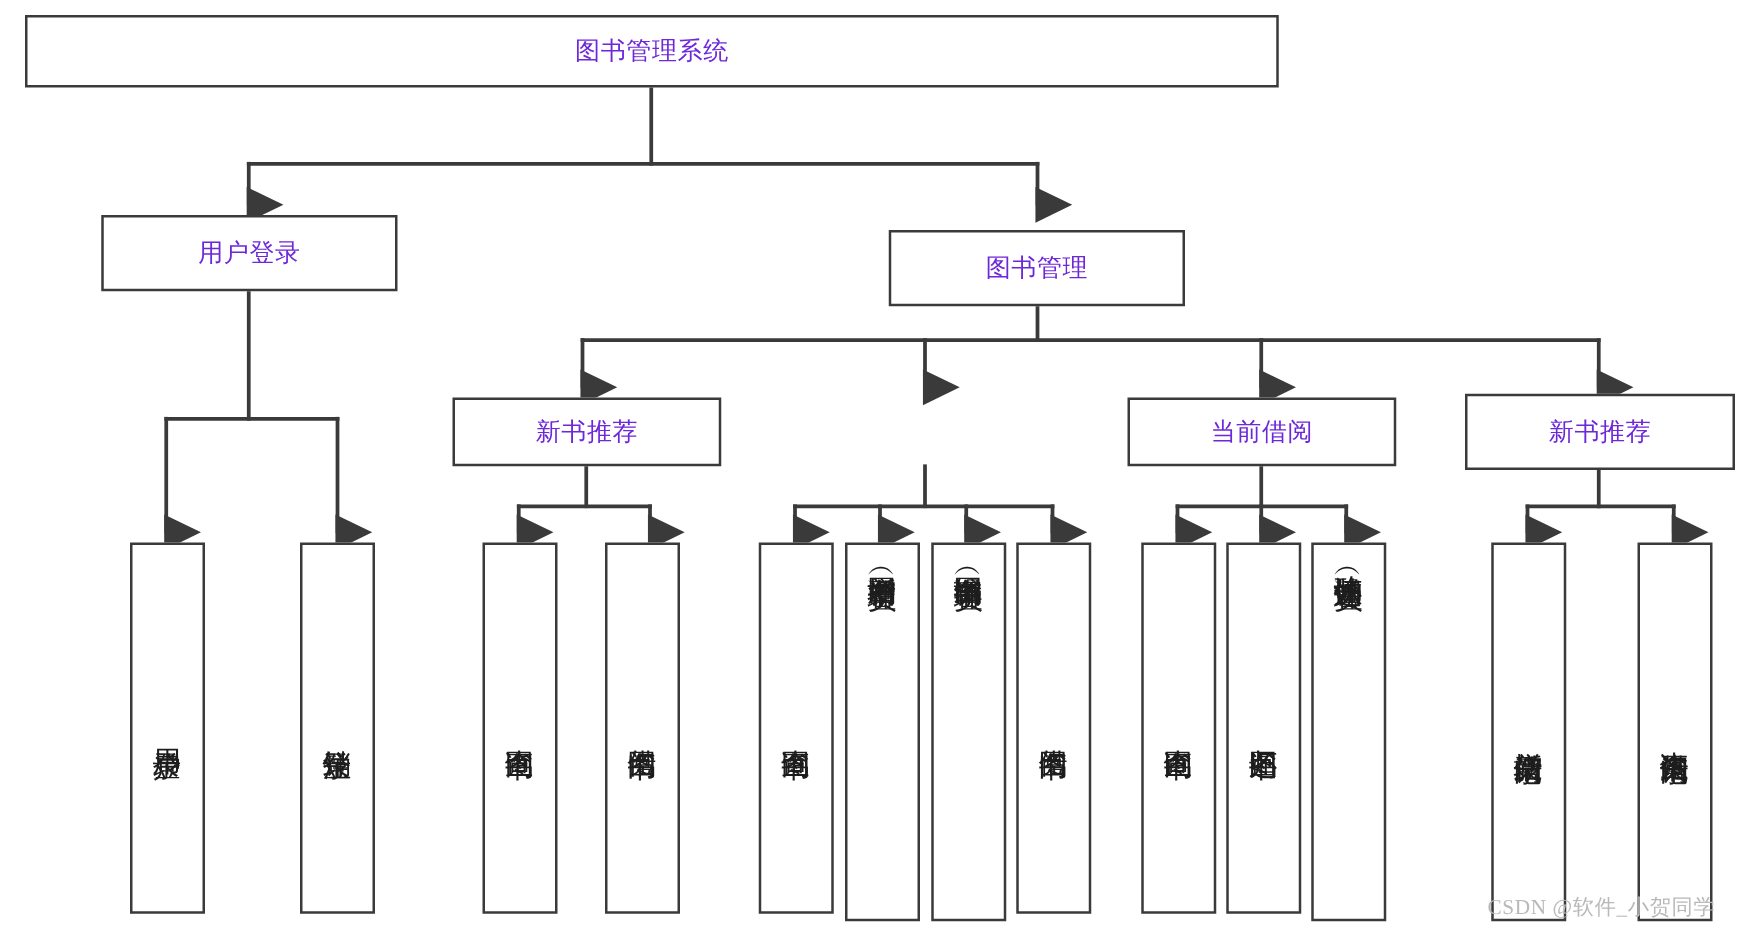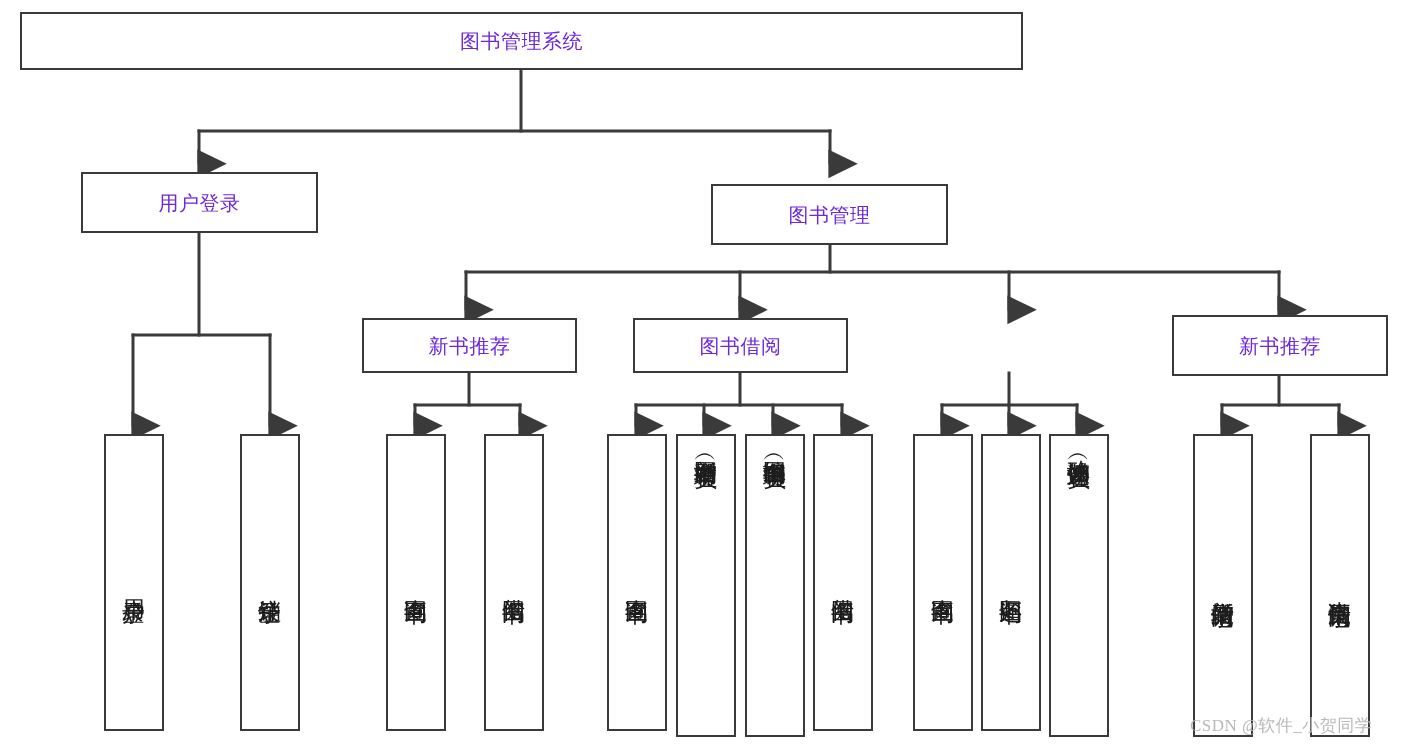--- a/index.html
+++ b/index.html
@@ -144,22 +144,22 @@
   <div class="node-box" style="left:81px; top:172px; width:237px; height:61px;">
     <span class="node-label">用户登录</span>
   </div>
   <div class="node-box" style="left:711px; top:184px; width:237px; height:61px;">
     <span class="node-label">图书管理</span>
   </div>
 
   <div class="node-box" style="left:362px; top:318px; width:215px; height:55px;">
     <span class="node-label">新书推荐</span>
   </div>
-  <div class="node-box" style="left:633px; top:318px; width:215px; height:55px;">
-    <span class="node-label">图书借阅</span>
+  <div class="node-box" style="left:902px; top:318px; width:215px; height:55px;">
+    <span class="node-label">当前借阅</span>
   </div>
   <div class="node-box" style="left:1172px; top:315px; width:216px; height:61px;">
     <span class="node-label">新书推荐</span>
   </div>
 
   <div class="leaf-box centered" style="left:104px; top:434px; width:60px; height:297px;">
     <span class="leaf-label">用户登录</span>
   </div>
   <div class="leaf-box centered" style="left:240px; top:434px; width:60px; height:297px;">
     <span class="leaf-label">注销登录</span>

